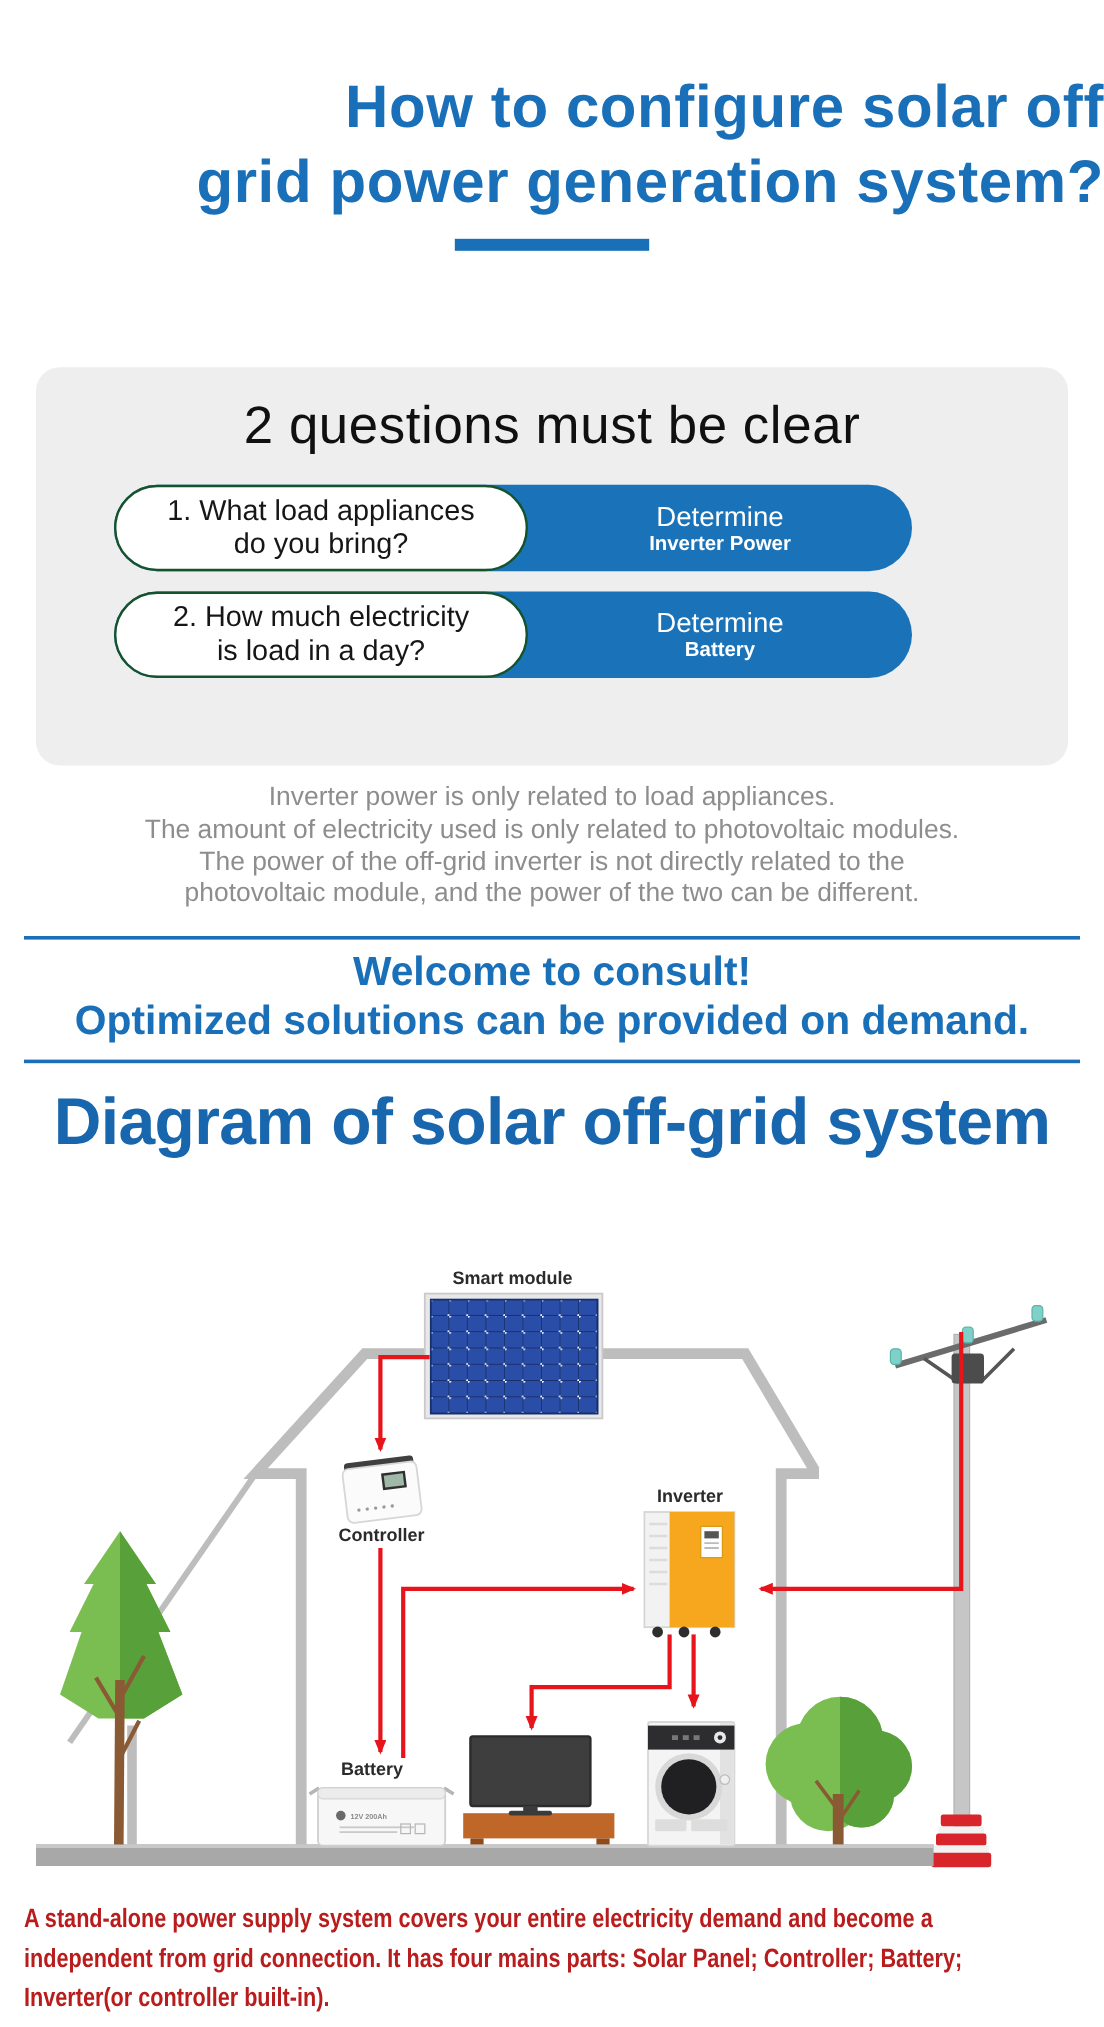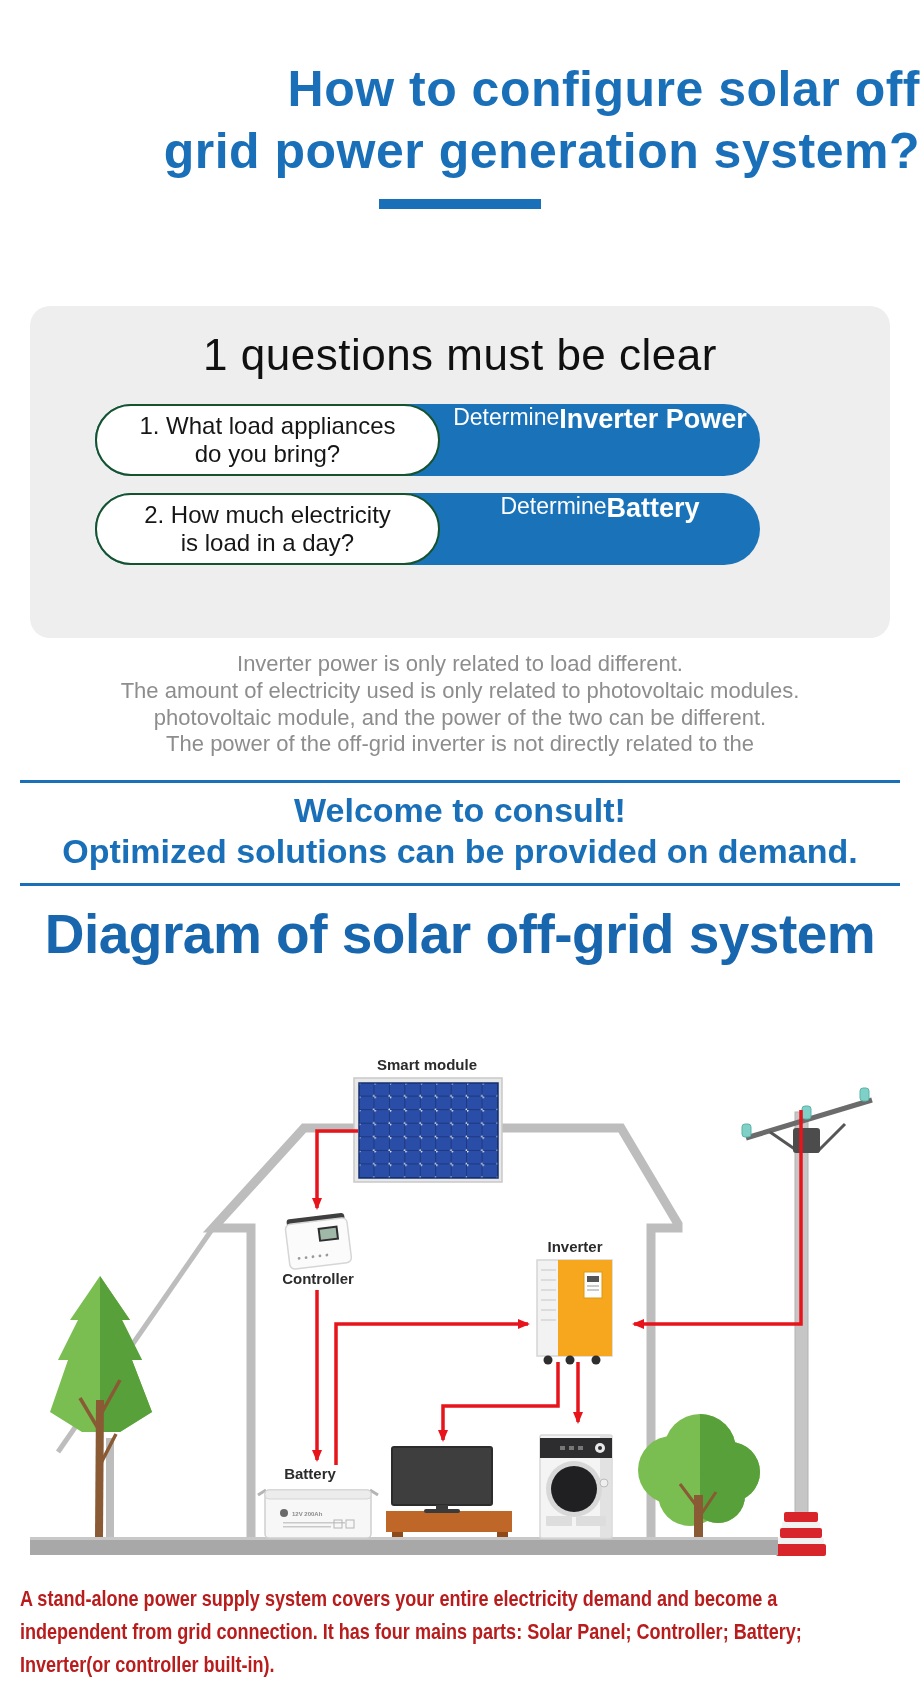--- a/index.html
+++ b/index.html
@@ -14,24 +14,24 @@
   
   .qbox{position:absolute;top:306px;left:30px;right:30px;height:332px;background:#eeeeee;
         border-radius:20px;box-sizing:border-box;padding:18px 0 0 0;}
   .qbox-heading{font-size:44px;color:#101010;text-align:center;margin-top:6px;letter-spacing:.5px;}
   .pills{margin:24px 130px 0 65px;}
   .pill{position:relative;height:72px;background:#1a72b9;border-radius:36px;margin-bottom:17px;}
   .pill-q{position:absolute;left:0;top:0;bottom:0;width:345px;background:#ffffff;
           border:2px solid #14532d;border-radius:36px;box-sizing:border-box;
           display:flex;flex-direction:column;justify-content:center;text-align:center;
           font-size:24px;color:#161616;line-height:1.16;}
-  .pill-r{position:absolute;left:345px;right:0;top:0;bottom:0;display:flex;flex-direction:row;
+  .pill-r{position:absolute;left:345px;right:0;top:0;bottom:0;display:flex;flex-direction:column;
           justify-content:center;text-align:center;color:#ffffff;line-height:1.15;}
   .pill-r .det{font-size:23px;}
-  .pill-r .val{font-size:27px;font-weight:bold;}
+  .pill-r .val{font-size:17px;font-weight:bold;}
 
   
   .note{position:absolute;top:651px;left:0;width:100%;text-align:center;color:#8d8d8d;
         font-size:22px;line-height:1.22;}
 
   
   .cta{position:absolute;top:780px;left:20px;right:20px;text-align:center;}
   .cta .rule{height:3px;background:#1a70b8;}
   .cta .cta-text{font-size:34px;font-weight:bold;color:#1a70b8;line-height:1.22;margin:7px 0 10px;}
 
@@ -54,21 +54,21 @@
 
   <div class="title-wrap">
     <div class="title">
       <div>How to configure solar off</div>
       <div>grid power generation system?</div>
     </div>
     <div class="title-bar"></div>
   </div>
 
   <div class="qbox">
-    <div class="qbox-heading">1 questions must be clear</div>
+    <div class="qbox-heading">2 questions must be clear</div>
     <div class="pills">
       <div class="pill">
         <div class="pill-r">
           <div class="det">Determine</div>
           <div class="val">Inverter Power</div>
         </div>
         <div class="pill-q">
           <div>1. What load appliances</div>
           <div>do you bring?</div>
         </div>
@@ -80,24 +80,24 @@
         </div>
         <div class="pill-q">
           <div>2. How much electricity</div>
           <div>is load in a day?</div>
         </div>
       </div>
     </div>
   </div>
 
   <div class="note">
-    <div>Inverter power is only related to load different.</div>
+    <div>Inverter power is only related to load appliances.</div>
     <div>The amount of electricity used is only related to photovoltaic modules.</div>
+    <div>The power of the off-grid inverter is not directly related to the</div>
     <div>photovoltaic module, and the power of the two can be different.</div>
-    <div>The power of the off-grid inverter is not directly related to the</div>
   </div>
 
   <div class="cta">
     <div class="rule"></div>
     <div class="cta-text">
       <div>Welcome to consult!</div>
       <div>Optimized solutions can be provided on demand.</div>
     </div>
     <div class="rule"></div>
   </div>

